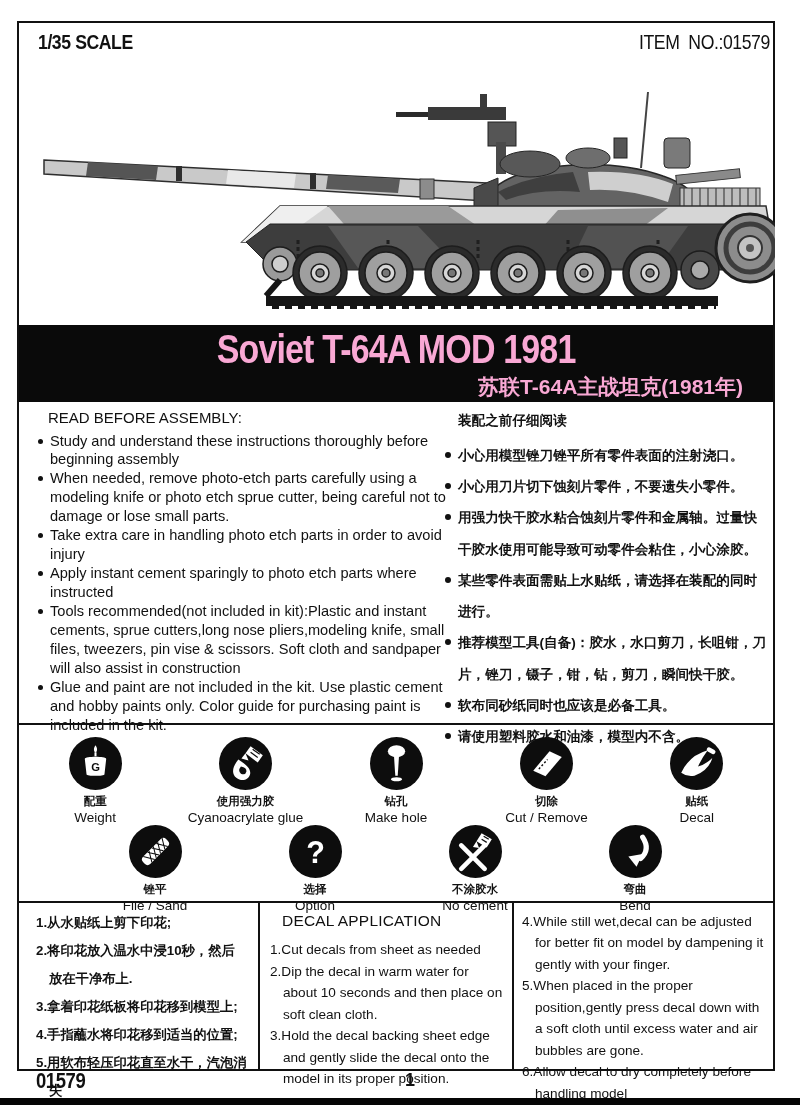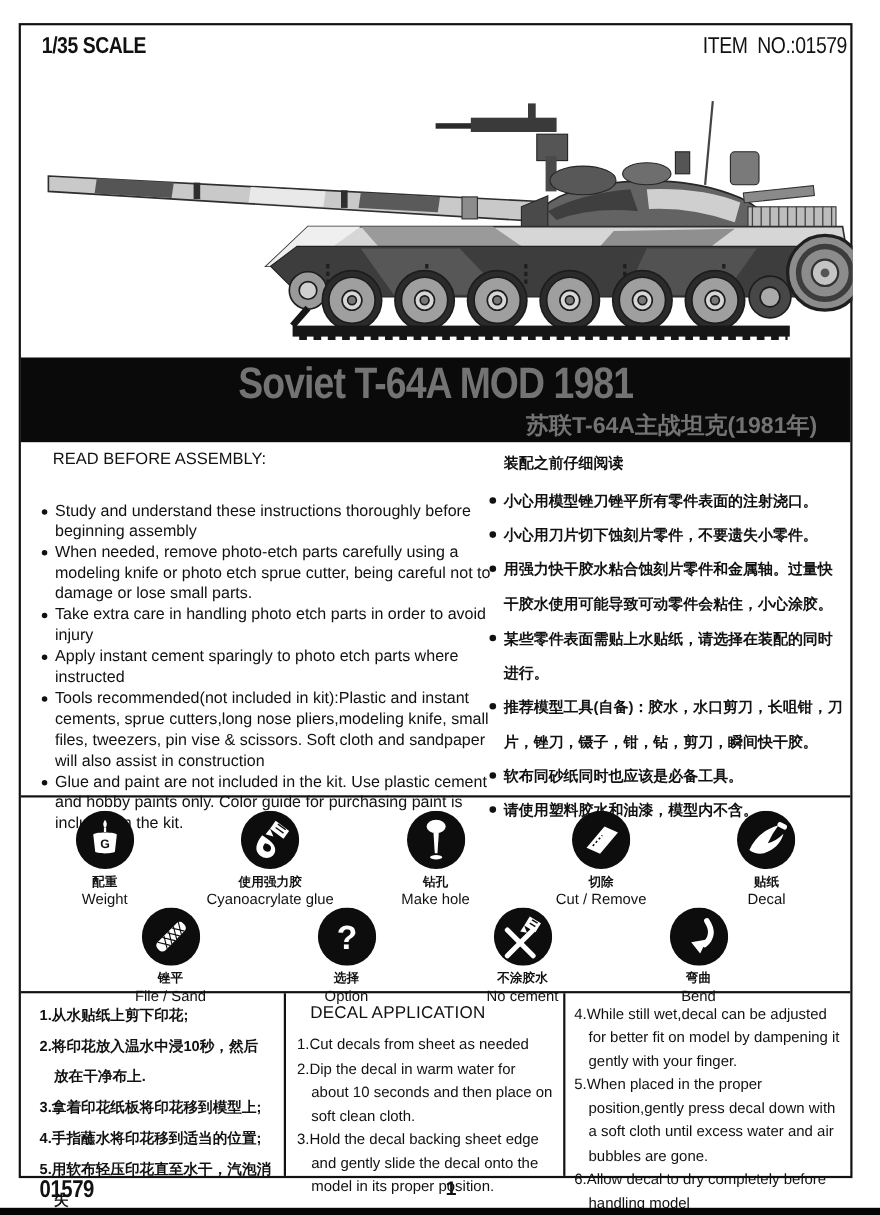--- a/index.html
+++ b/index.html
@@ -8,27 +8,27 @@
     position:relative; width:800px; height:1105px; background:#ffffff;
     font-family:"Liberation Sans", sans-serif; color:#111; overflow:hidden;
     margin:0 auto;
   }
   .frame { position:absolute; left:17px; top:21px; width:758px; height:1050px; border:2px solid #111; }
   .cond { display:inline-block; transform:scaleX(.84); transform-origin:left center; letter-spacing:-.5px; }
   .cond-r { display:inline-block; transform:scaleX(.84); transform-origin:right center; letter-spacing:-.5px; }
   .scale-label { position:absolute; left:38px; top:30px; font-size:21px; font-weight:bold; }
   .item-label  { position:absolute; right:30px; top:30px; font-size:21px; font-weight:normal; white-space:pre; }
   .tank { position:absolute; left:28px; top:80px; width:747px; height:238px; }
-  .banner { position:absolute; left:19px; top:325px; width:754px; height:77px; background:#0a0a0a; color:#737373; }
+  .banner { position:absolute; left:19px; top:325px; width:754px; height:77px; background:#0a0a0a; color:#f9a8d4; }
   .banner-en { position:absolute; left:0; right:0; top:2px; text-align:center; font-size:40px; font-weight:bold; }
   .banner-en span { display:inline-block; transform:scaleX(.85); letter-spacing:-1px; }
   .banner-zh { position:absolute; right:30px; top:48px; font-size:21px; font-weight:bold; }
   
   .rb-en { position:absolute; left:38px; top:408px; width:410px; font-size:14.6px; line-height:1.3; }
-  .rb-en .hd { margin-left:10px; margin-bottom:28px; font-size:15px; }
+  .rb-en .hd { margin-left:10px; margin-bottom:4px; font-size:15px; }
   .bullet { display:flex; gap:7px; }
   .bullet .dot { flex:none; width:5px; height:5px; border-radius:50%; background:#111; margin-top:7px; }
   .rb-zh { position:absolute; left:445px; top:410px; width:325px; font-size:13.6px; font-weight:bold; line-height:2.3; }
   .rb-zh .hd { margin-left:13px; line-height:1.6; margin-bottom:8px; }
   .rb-zh .bullet .dot { width:6px; height:6px; margin-top:12px; }
   .hline { position:absolute; left:19px; width:754px; height:2px; background:#111; }
   
   .symrow { position:absolute; display:flex; }
   .symrow .cell { flex:1; display:flex; flex-direction:column; align-items:center; }
   .symrow .disc { width:53px; height:53px; }

